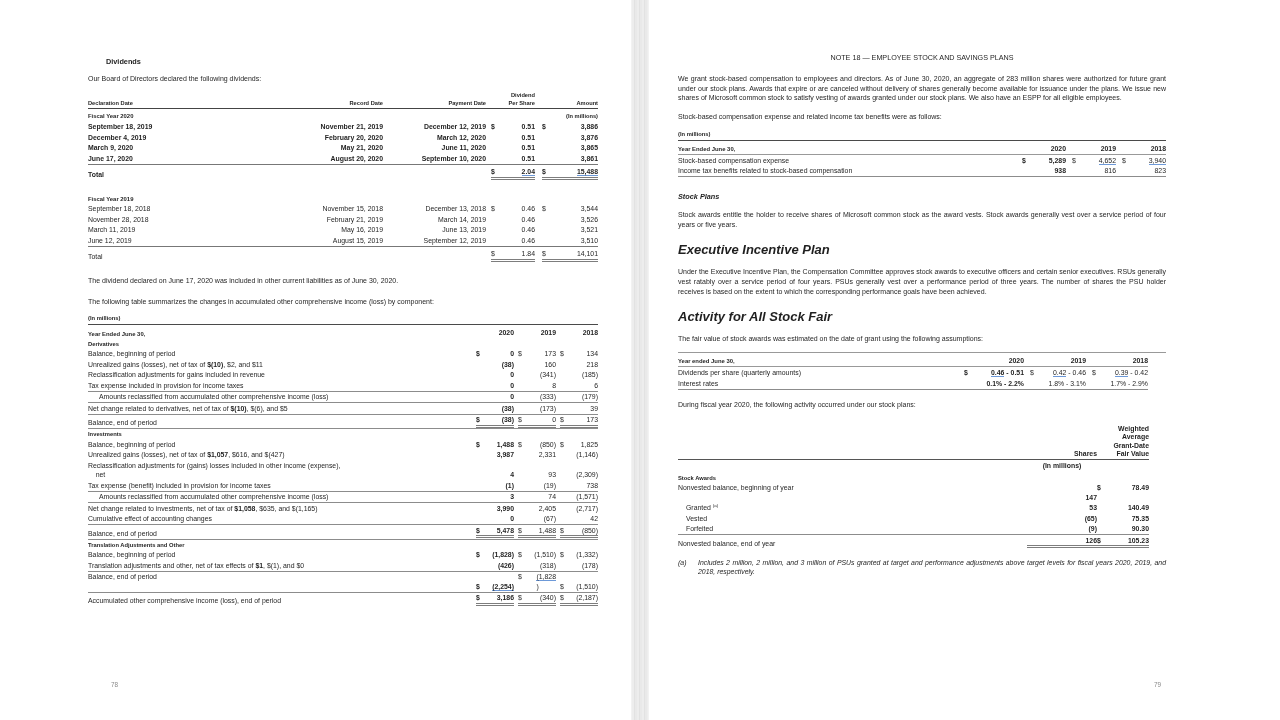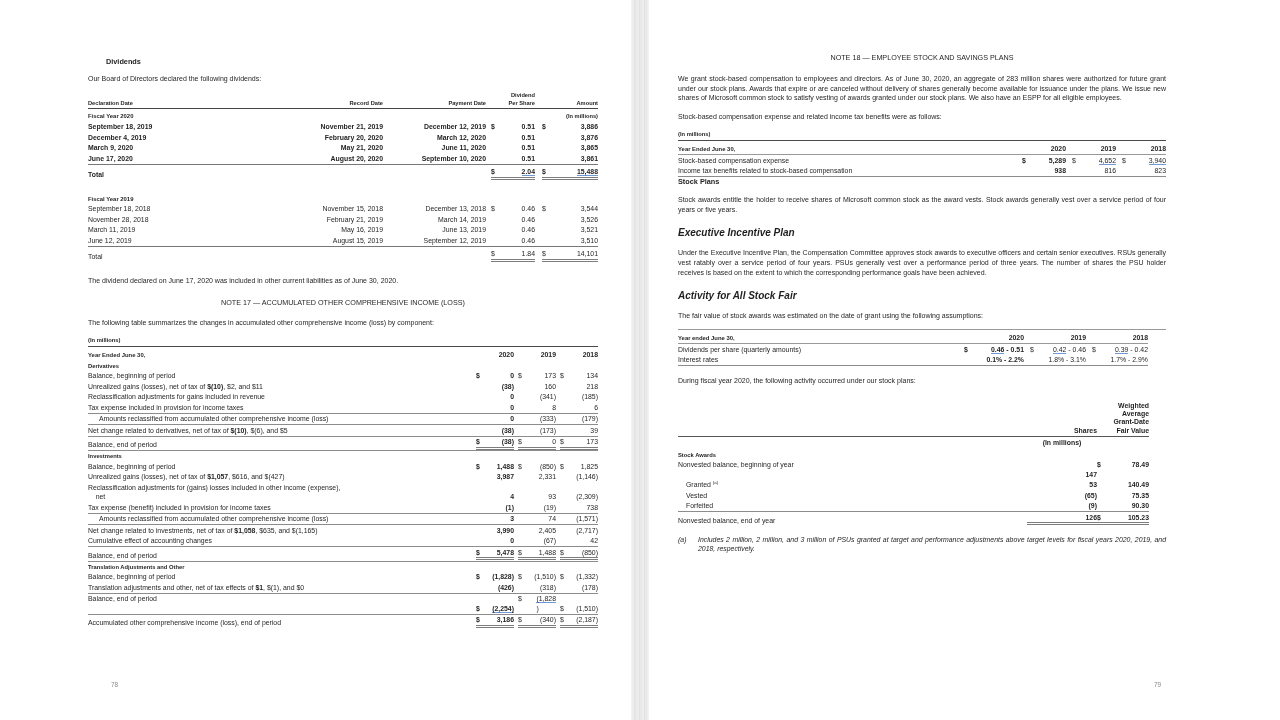--- a/index.html
+++ b/index.html
@@ -14,21 +14,21 @@
     position:absolute;left:631px;top:0;width:16px;height:720px;
     background:repeating-linear-gradient(90deg,#ededed 0 2px,#e2e2e2 2px 3px,#e9e9e9 3px 5px);
     border-left:1px solid #f2f2f2;border-right:1px solid #f2f2f2;
   }
   .page{position:absolute;top:0;}
   .page-left{left:88px;width:510px;}
   .page-right{left:678px;width:488px;}
 
   p{margin:0 0 0;text-align:justify;}
   .head-b{font-weight:bold;font-size:7.3px;margin:0;}
-  .head-bi{font-weight:bold;font-style:italic;font-size:10px;margin:0;}
+  .head-bi{font-weight:bold;font-style:italic;font-size:13px;margin:0;}
   .center-title{text-align:center;font-size:7.2px;margin:0;}
   .center-title span{}
 
   sup{font-size:4.4px;vertical-align:super;line-height:0;}
   .tg{border-bottom:1.6px solid #6d99d8;}
 
   
   .unit-row{font-weight:bold;font-size:5.8px;border-bottom:1px solid #4a4a4a;padding-bottom:1px;}
   .hdr-row{display:flex;align-items:flex-end;padding:3px 0 1px 0;}
   .hdr-row.hline{border-bottom:1px solid #999;}
@@ -284,21 +284,20 @@
         </div>
         <div class="num c-amt">
           <span class="cw">
             <span class="dl">$</span>
             <span class="vr">14,101</span>
           </span>
         </div>
       </div>
     </div>
   <p style="margin-top:13px;">The dividend declared on June 17, 2020 was included in other current liabilities as of June 30, 2020.</p>
-  <div class="center-title" style="margin-top:12px;"><span>NOTE 17 — ACCUMULATED OTHER COMPREHENSIVE INCOME (LOSS)</span></div>
   <p style="margin-top:11px;">The following table summarizes the changes in accumulated other comprehensive income (loss) by component:</p>
   <div id="note17-table" class="t-note17" style="margin-top:9px;">
       <div class="unit-row">(In millions)</div>
       <div class="hdr-row">
         <div class="hdr-lbl">Year Ended June 30,</div>
         <div class="num yhdr c0">2020</div>
         <div class="num yhdr c1">2019</div>
         <div class="num yhdr c2">2018</div>
       </div>
       <div class="sub-row">Derivatives</div>
@@ -716,21 +715,21 @@
             <span class="vr">816</span>
           </span>
         </div>
         <div class="num c2">
           <span class="cw one">
             <span class="vr">823</span>
           </span>
         </div>
       </div>
     </div>
-  <h3 class="head-b" style="">Stock Plans</h3>
+  <h3 class="head-b" style="margin-top:15px;font-style:italic;">Stock Plans</h3>
   <p style="margin-top:8px;">Stock awards entitle the holder to receive shares of Microsoft common stock as the award vests. Stock awards generally vest over a service period of four years or five years.</p>
   <h3 class="head-bi" style="margin-top:12px;">Executive Incentive Plan</h3>
   <p style="margin-top:8px;">Under the Executive Incentive Plan, the Compensation Committee approves stock awards to executive officers and certain senior executives. RSUs generally vest ratably over a service period of four years. PSUs generally vest over a performance period of three years. The number of shares the PSU holder receives is based on the extent to which the corresponding performance goals have been achieved.</p>
   <h3 class="head-bi" style="margin-top:12px;">Activity for All Stock Fair</h3>
   <p style="margin-top:8px;">The fair value of stock awards was estimated on the date of grant using the following assumptions:</p>
   <div id="assume-table" class="t-assume">
       <div class="hdr-row hline">
         <div class="hdr-lbl">Year ended June 30,</div>
         <div class="num yhdr c0">2020</div>
         <div class="num yhdr c1">2019</div>

